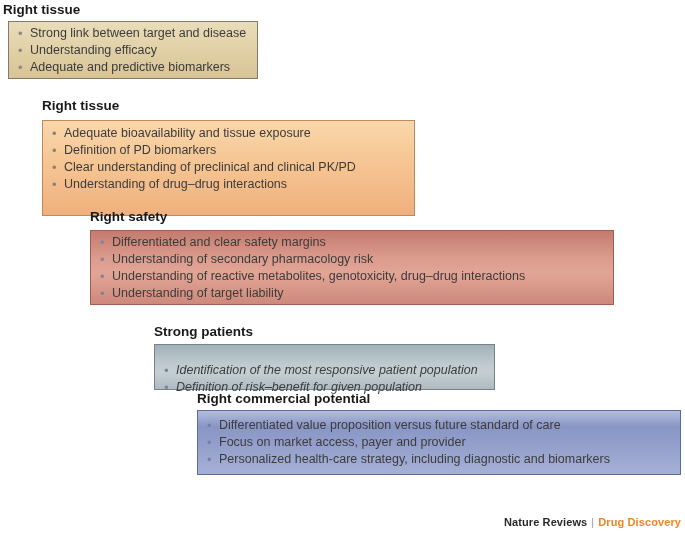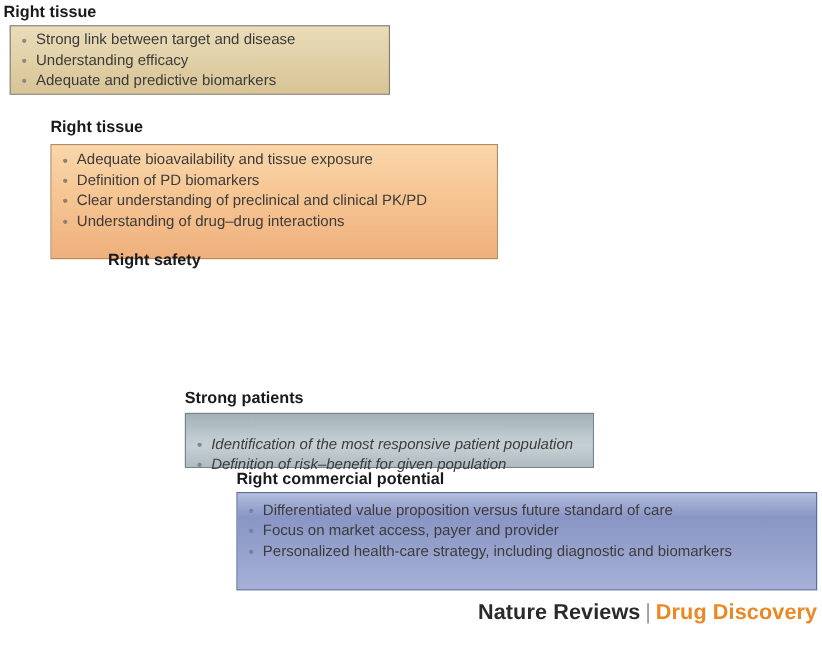--- a/index.html
+++ b/index.html
@@ -22,21 +22,21 @@
     position:relative;padding-left:13px;font-size:12.5px;line-height:17px;
     color:#3c3c3c;white-space:nowrap;
   }
   ul.criteria li::before{
     content:"\2022";position:absolute;left:1px;top:0;
     font-size:13px;
   }
   
   .g1{left:8px;top:2px;}
   .g1 .heading{margin-left:-5px;}
-  .g1 .box{width:317px;height:58px;margin-top:3px;padding-top:3px;
+  .g1 .box{width:250px;height:58px;margin-top:3px;padding-top:3px;
     background:linear-gradient(180deg,#e9dcb9 0%,#e2d2a9 45%,#d8c395 100%);
     border-color:#857a68;}
   .g1 li::before{color:#8c8b7e;}
   
   .g2{left:42px;top:98px;}
   .g2 .box{width:373px;height:96px;margin-top:6px;padding-top:4px;
     background:linear-gradient(180deg,#fad7ab 0%,#f6c795 40%,#efb07d 100%);
     border-color:#ba895c;}
   .g2 li::before{color:#8d8172;}
   
@@ -46,27 +46,27 @@
     border-color:#a25e54;}
   .g3 li::before{color:#7f84a0;}
   
   .g4{left:154px;top:324px;}
   .g4 .box{width:341px;height:46px;margin-top:4px;padding-top:17px;
     background:linear-gradient(180deg,#a2b0b8 0%,#bfcbd0 45%,#c5cfd3 62%,#aebbc1 100%);
     border-color:#74838d;font-style:italic;}
   .g4 li::before{color:#76889a;}
   
   .g5{left:197px;top:391px;}
-  .g5 .box{width:484px;height:82px;margin-top:3px;padding-top:6px;
+  .g5 .box{width:484px;height:65px;margin-top:3px;padding-top:6px;
     background:linear-gradient(180deg,#b2bddd 0%,#8995c4 25%,#96a2cc 60%,#a6b0d7 100%);
     border-color:#5d6b9d;}
   .g5 li::before{color:#7480a8;}
   
   .footer{
-    position:absolute;top:500px;right:4px;font-size:18px;font-weight:bold;
+    position:absolute;top:516px;right:4px;font-size:11px;font-weight:bold;
     white-space:nowrap;letter-spacing:0.1px;
   }
   .footer .journal{color:#2a2a2a;}
   .footer .sep{color:#9a9a9a;font-weight:normal;padding:0 4px;}
   .footer .publication{color:#ee8722;}
 </style>
 </head>
 <body>
 
 <div class="canvas">
@@ -89,20 +89,28 @@
           <li>Adequate bioavailability and tissue exposure</li>
           <li>Definition of PD biomarkers</li>
           <li>Clear understanding of preclinical and clinical PK/PD</li>
           <li>Understanding of drug–drug interactions</li>
         </ul>
     </div>
   </div>
 
   <div class="group g3">
     <div class="heading">Right safety</div>
+    <div class="box">
+      <ul class="criteria">
+          <li>Differentiated and clear safety margins</li>
+          <li>Understanding of secondary pharmacology risk</li>
+          <li>Understanding of reactive metabolites, genotoxicity, drug–drug interactions</li>
+          <li>Understanding of target liability</li>
+        </ul>
+    </div>
   </div>
 
   <div class="group g4">
     <div class="heading">Strong patients</div>
     <div class="box">
       <ul class="criteria">
           <li>Identification of the most responsive patient population</li>
           <li>Definition of risk–benefit for given population</li>
         </ul>
     </div>

